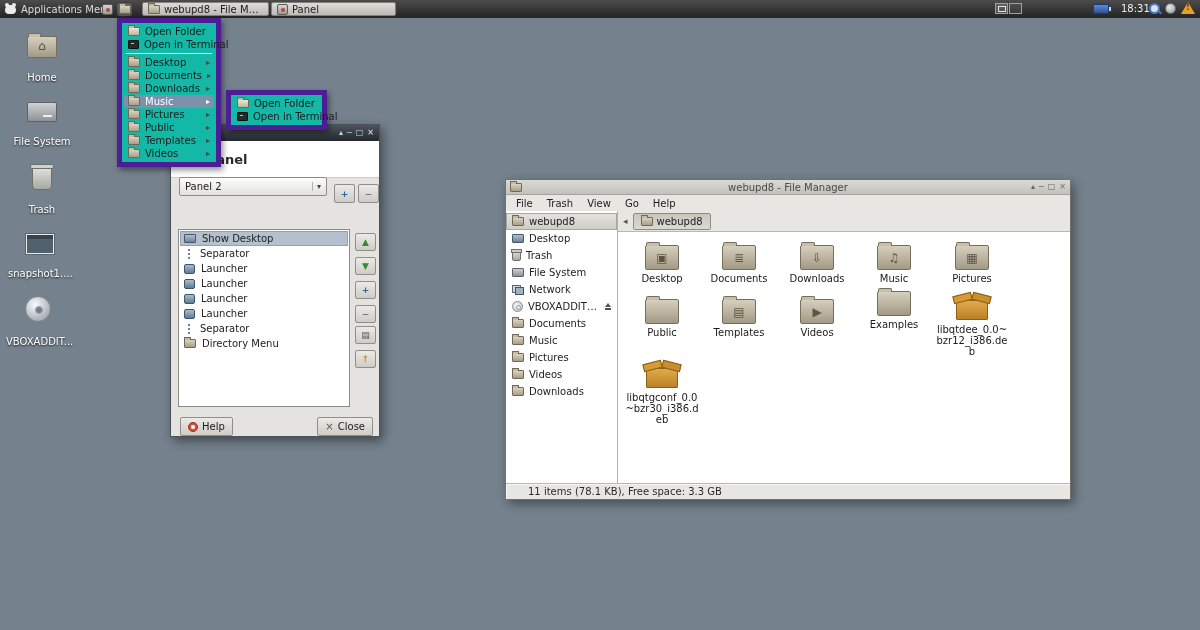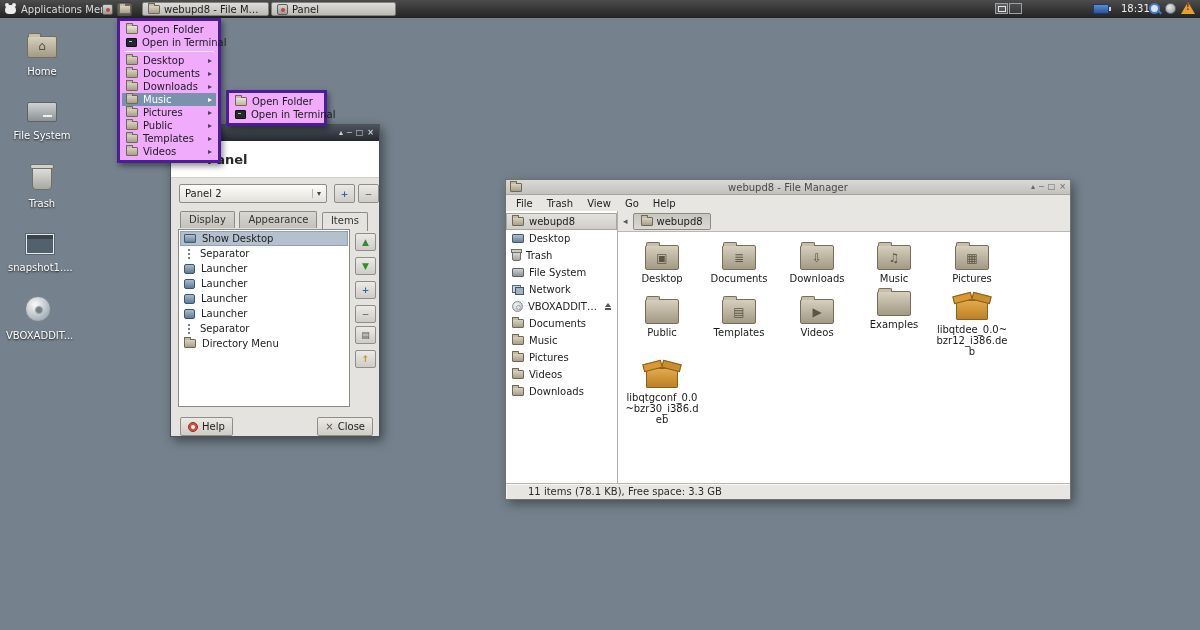--- a/index.html
+++ b/index.html
@@ -51,35 +51,35 @@
   .i-batt::after{content:"";position:absolute;right:-3px;top:2px;width:2px;height:4px;background:#cdd5de}
   .p-clock{position:absolute;font-size:10px;color:#eeeeee}
   .i-mag{display:inline-block;width:11px;height:11px;border:2px solid #4a78c4;border-radius:50%;background:#d8e4f4;position:relative}
   .i-mag::after{content:"";position:absolute;width:5px;height:2px;background:#4a78c4;transform:rotate(45deg);right:-4px;bottom:-1px}
   .i-circ{display:inline-block;width:11px;height:11px;border-radius:50%;background:radial-gradient(circle at 40% 35%,#e8e8e8,#8f979d);border:1px solid #6b7378}
   .i-warn{display:inline-block;width:0;height:0;border-left:7px solid transparent;border-right:7px solid transparent;border-bottom:12px solid #e8a02c;position:relative}
   .i-warn::after{content:"!";position:absolute;left:-2px;top:1px;font-size:8px;font-weight:bold;color:#7a2b12}
 
   
   .dk{position:absolute;width:64px;text-align:center;color:#fff;font-size:10px}
-  .dk-label{margin-top:8px;text-shadow:0 1px 2px rgba(0,0,0,.85);line-height:11px}
+  .dk-label{margin-top:14px;text-shadow:0 1px 2px rgba(0,0,0,.85);line-height:11px}
   .dk-folder{width:30px;height:22px;margin:0 auto;position:relative;background:linear-gradient(#d6cfbd,#a39a85);border:1px solid #766e5a;border-radius:2px}
   .dk-folder::before{content:"";position:absolute;top:-4px;left:0;width:11px;height:3px;background:#c7bfab;border:1px solid #766e5a;border-bottom:none;border-radius:2px 2px 0 0}
   .dk-emblem{position:absolute;left:0;right:0;top:2px;font-size:12px;color:#59523f;text-shadow:none}
   .dk-drive{width:30px;height:20px;margin:2px auto;background:linear-gradient(#cfd2d4,#8f9294);border:1px solid #5f6264;border-radius:2px;position:relative}
   .dk-drive::after{content:"";position:absolute;right:4px;bottom:4px;width:9px;height:2px;background:#e8f0f8}
   .dk-trash{width:20px;height:23px;margin:1px auto 0;background:linear-gradient(#e0e0dc,#a8a8a2);border:1px solid #70706a;border-radius:2px 2px 4px 4px;position:relative}
   .dk-trash::before{content:"";position:absolute;top:-4px;left:-3px;right:-3px;height:3px;background:#d0d0cc;border:1px solid #70706a;border-radius:2px}
   .dk-shot{width:28px;height:20px;margin:2px auto;background:#51616e;border:1px solid #e8e8e8;box-shadow:0 0 0 1px #5a6670;position:relative}
   .dk-shot::before{content:"";position:absolute;top:0;left:0;right:0;height:4px;background:#39434c}
   .dk-cd{width:26px;height:26px;margin:0 auto;border-radius:50%;background:radial-gradient(circle at 38% 32%,#fafafa,#aab3ba 70%,#8d969d);border:1px solid #7c848b;position:relative}
   .dk-cd::after{content:"";position:absolute;left:9px;top:9px;width:6px;height:6px;border-radius:50%;background:#73808b;border:1px solid #99a5ad}
 
   
-  .menu{position:absolute;background:#f0abfc;border:3px solid #4c1d95;box-shadow:2px 3px 6px rgba(0,0,0,.45);padding:2px;z-index:100}
+  .menu{position:absolute;background:#14b8a6;border:5px solid #4c1d95;box-shadow:2px 3px 6px rgba(0,0,0,.45);padding:2px;z-index:100}
   .mi{height:13px;display:flex;align-items:center;gap:5px;padding:0 4px;font-size:10px;color:#1a1a1a}
   .mi-label{white-space:nowrap}
   .mi-arrow{margin-left:auto;font-size:8px;color:#444}
   .mi.hl{background:#7b92ad;color:#fff}
   .mi.hl .mi-arrow{color:#fff}
   .menu-sep{height:1px;background:#c3c1bc;border-bottom:1px solid #fbfbfa;margin:2px 2px}
 
   
   #panel-dialog{position:absolute;left:170px;top:124px;width:210px;height:313px;background:#e5e3df;border:1px solid #4c525a;box-shadow:3px 4px 10px rgba(0,0,0,.45);z-index:60}
   .pd-title{height:16px;background:linear-gradient(#4d545e,#24282e);color:#fff;display:flex;align-items:center;padding:0 5px;font-size:10px;font-weight:bold}
@@ -307,35 +307,30 @@
       <span class="win-controls dark">
         <span>▴</span>
         <span>─</span>
         <span>□</span>
         <span>×</span>
       </span>
     </div>
     <div class="pd-header">
       <span class="pd-header-title">Panel</span>
     </div>
-    <div class="combo" style="left:8px;top:59px;width:148px;height:19px">
+    <div class="combo" style="left:8px;top:52px;width:148px;height:19px">
       <span>Panel 2</span>
       <span class="c-arrow">▾</span>
     </div>
     <div class="sq-btn" style="left:163px;top:59px;height:19px">
         <span class="g-blue">+</span>
       </div>
     <div class="sq-btn" style="left:187px;top:59px;height:19px">
         <span class="g-gray">−</span>
       </div>
-    <div style="position:absolute;left:9px;top:86px">
-      <span class="tab">Display</span>
-      <span class="tab">Appearance</span>
-      <span class="tab active">Items</span>
-    </div>
     <div class="pd-frame" style="left:7px;top:104px;width:172px;height:178px">
       <div class="pd-row sel">
           <span class="i-monitor"></span>
           <span>Show Desktop</span>
         </div>
       <div class="pd-row">
           <span class="i-sep"></span>
           <span>Separator</span>
         </div>
       <div class="pd-row">

